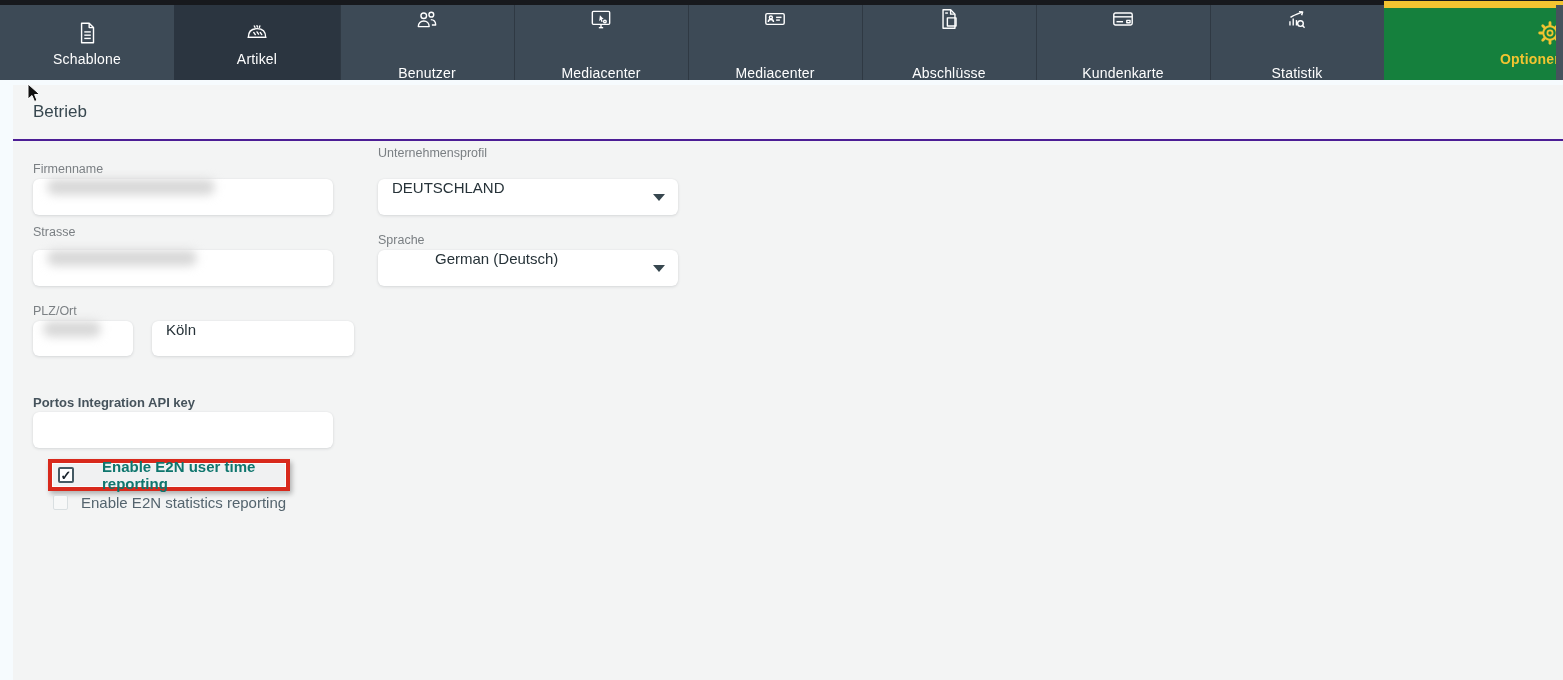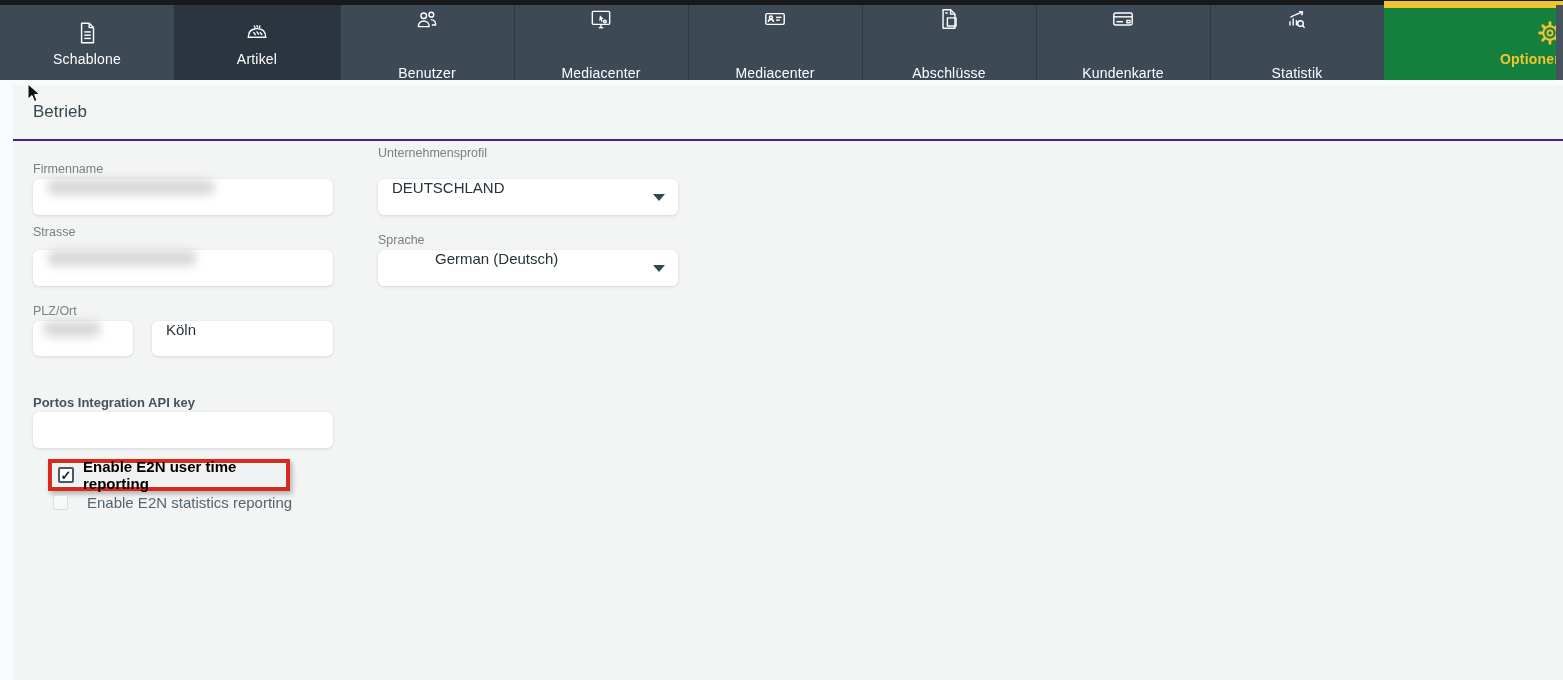--- a/index.html
+++ b/index.html
@@ -96,24 +96,24 @@
     border:4px solid #d8291c; background:#f0f1f2;
     box-shadow:2px 3px 5px rgba(0,0,0,0.28), inset 0 0 0 1px rgba(255,255,255,0.8);
     display:flex; align-items:center; padding-left:6px;
   }
   .checkbox {
     width:16px; height:16px; background:#fff; border:2px solid #455a64;
     border-radius:2px; display:flex; align-items:center; justify-content:center;
     cursor:pointer; flex:0 0 auto;
   }
   .checkbox .check { font-size:13px; font-weight:bold; color:#17212a; line-height:13px; }
-  .checkbox-label { margin-left:9px; font-size:15px; font-weight:bold; color:#000000; }
+  .checkbox-label { margin-left:28px; font-size:15px; font-weight:bold; color:#0f766e; }
 
   .checkbox-row2 {
-    position:absolute; left:20px; top:409px; display:flex; align-items:center;gap:6px;
+    position:absolute; left:20px; top:409px; display:flex; align-items:center;
   }
   .checkbox-empty {
     width:15px; height:15px; background:#f7f8f8; border:1px solid #d9dfe1;
     border-radius:2px; cursor:pointer; flex:0 0 auto;
   }
   .checkbox-label2 { margin-left:13px; font-size:15px; color:#54646e; }
 
   .cursor { position:absolute; left:27px; top:3px; z-index:9; }
 </style>
 </head>
@@ -274,21 +274,21 @@
 
       <div class="field-label" style="top:140px;">Strasse</div>
       <div class="input-box" style="top:165px; left:0; width:300px; height:36px;">
         <div class="redacted" style="width:150px;"></div>
       </div>
 
       <div class="field-label" style="top:219px;">PLZ/Ort</div>
       <div class="input-box" style="top:236px; left:0; width:100px; height:35px;">
         <div class="redacted" style="width:58px; margin-left:10px;"></div>
       </div>
-      <div class="input-box" style="top:236px; left:119px; width:181px; height:35px;">
+      <div class="input-box" style="top:236px; left:119px; width:202px; height:35px;">
         <span class="input-text">Köln</span>
       </div>
 
       <div class="field-label bold" style="top:310px;">Portos Integration API key</div>
       <div class="input-box" style="top:327px; left:0; width:300px; height:36px;">
         <span class="input-text"></span>
       </div>
 
       <div class="highlight-box">
         <span class="checkbox">

